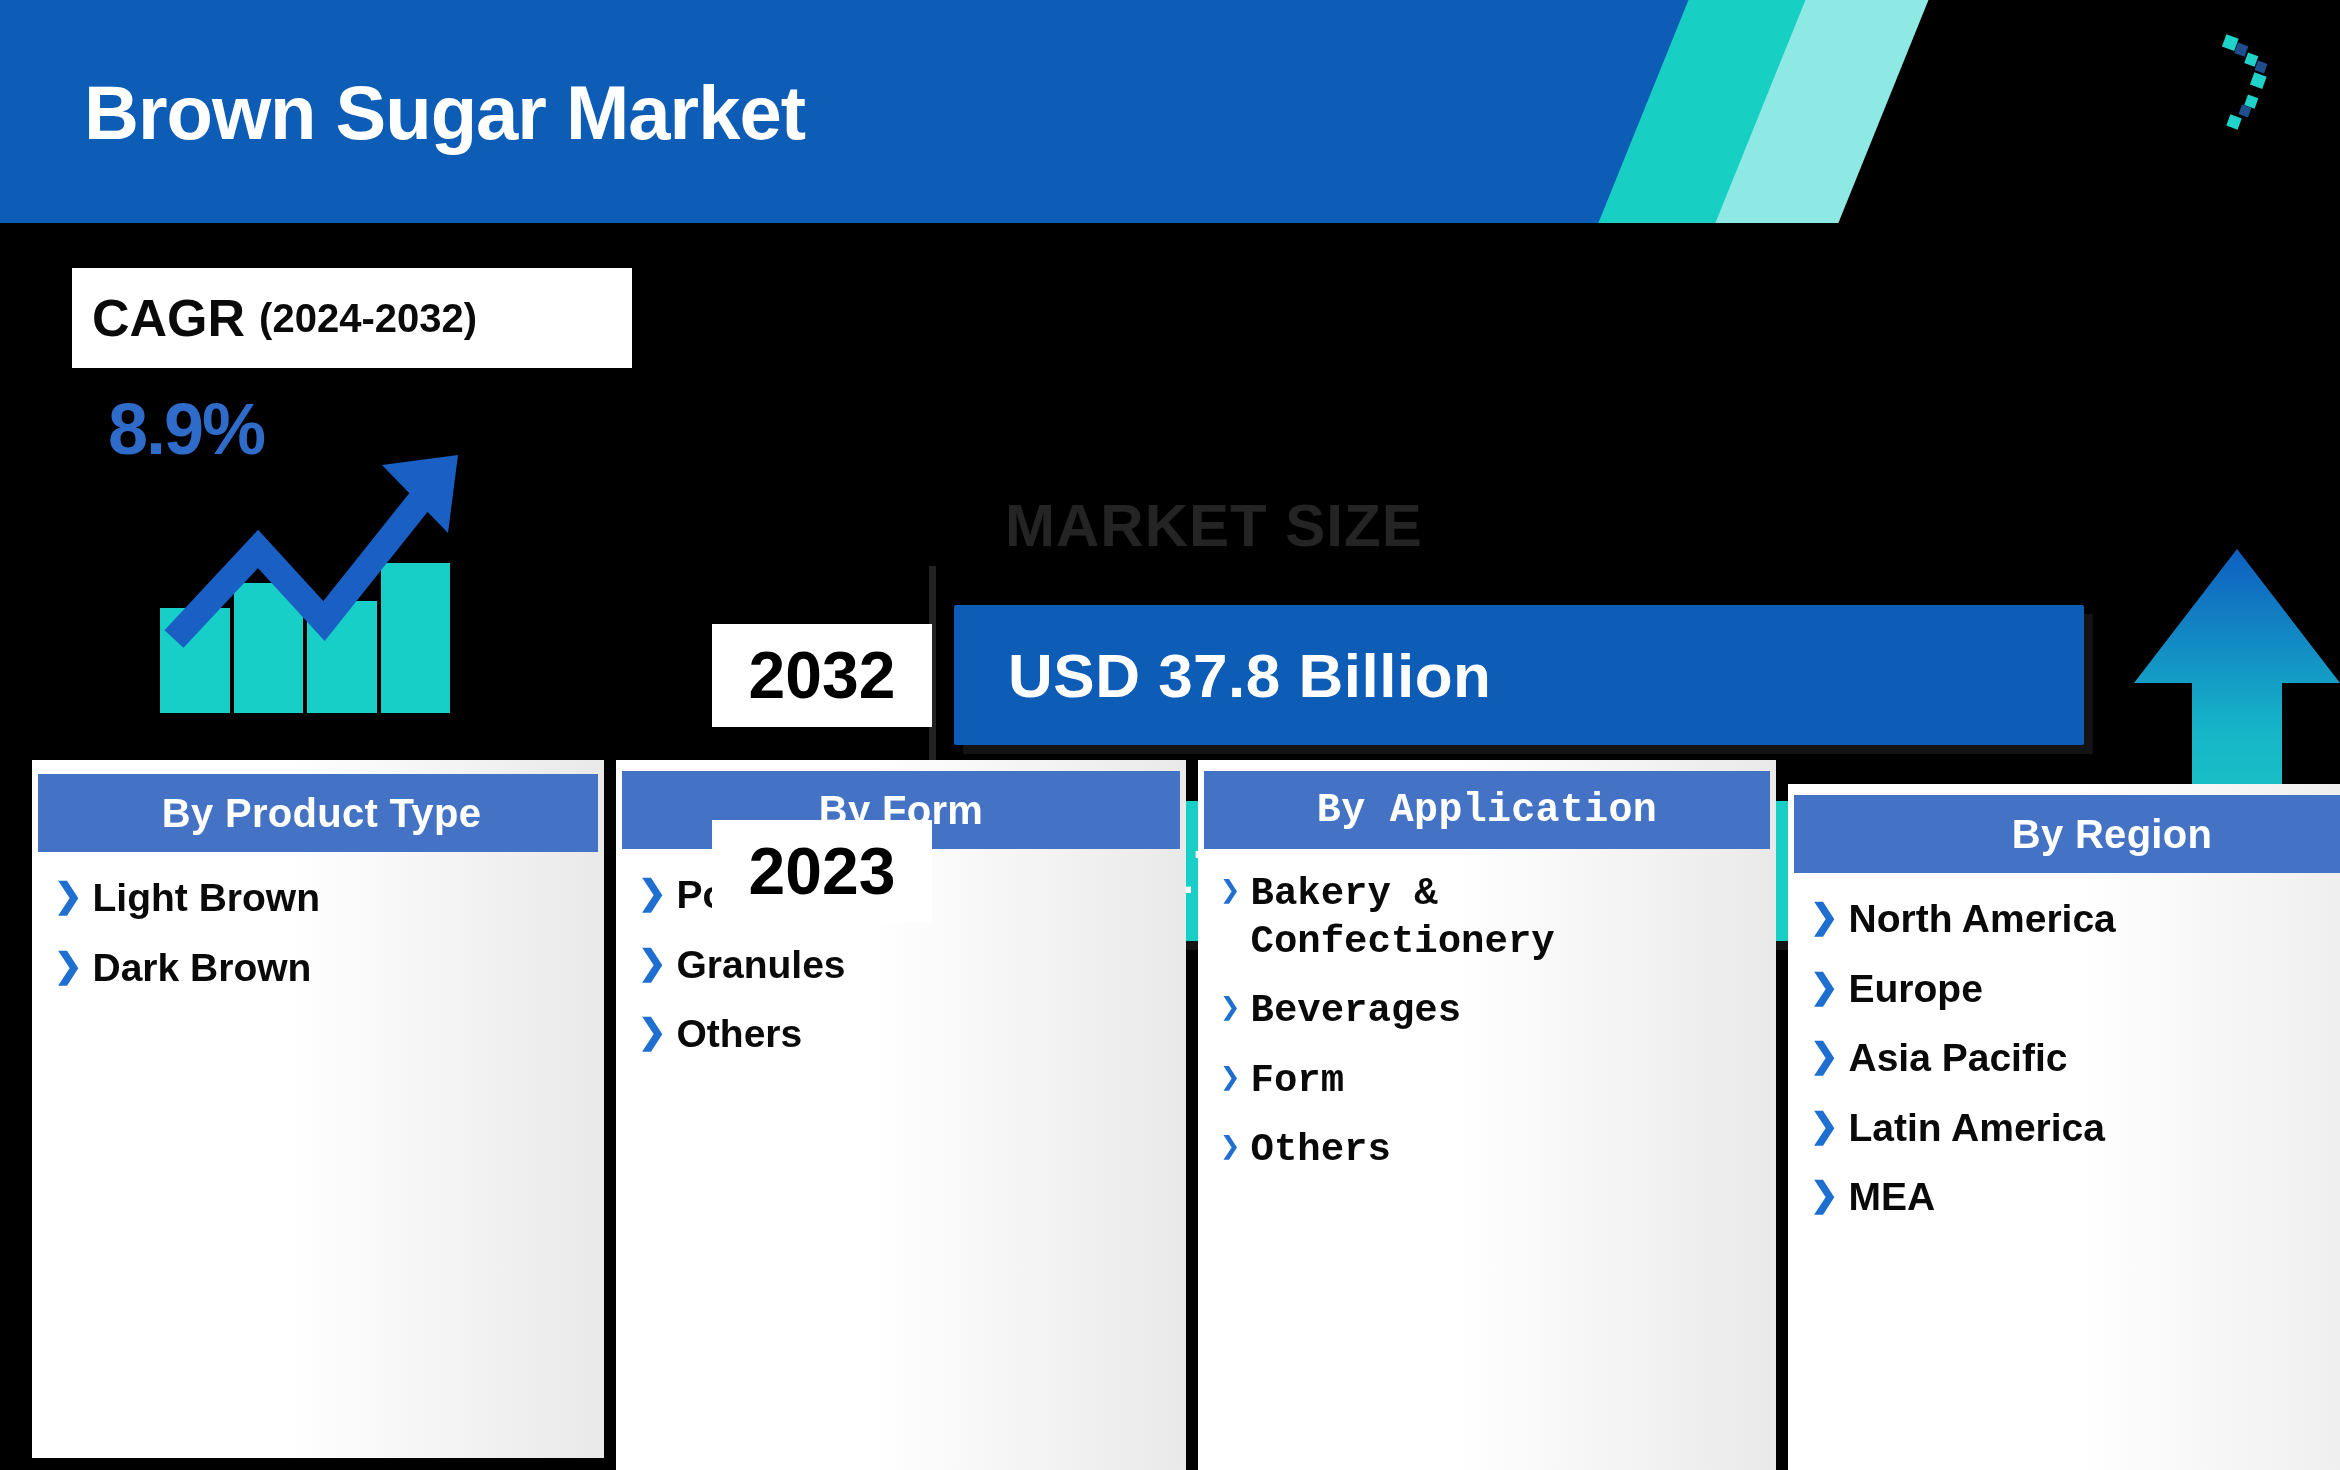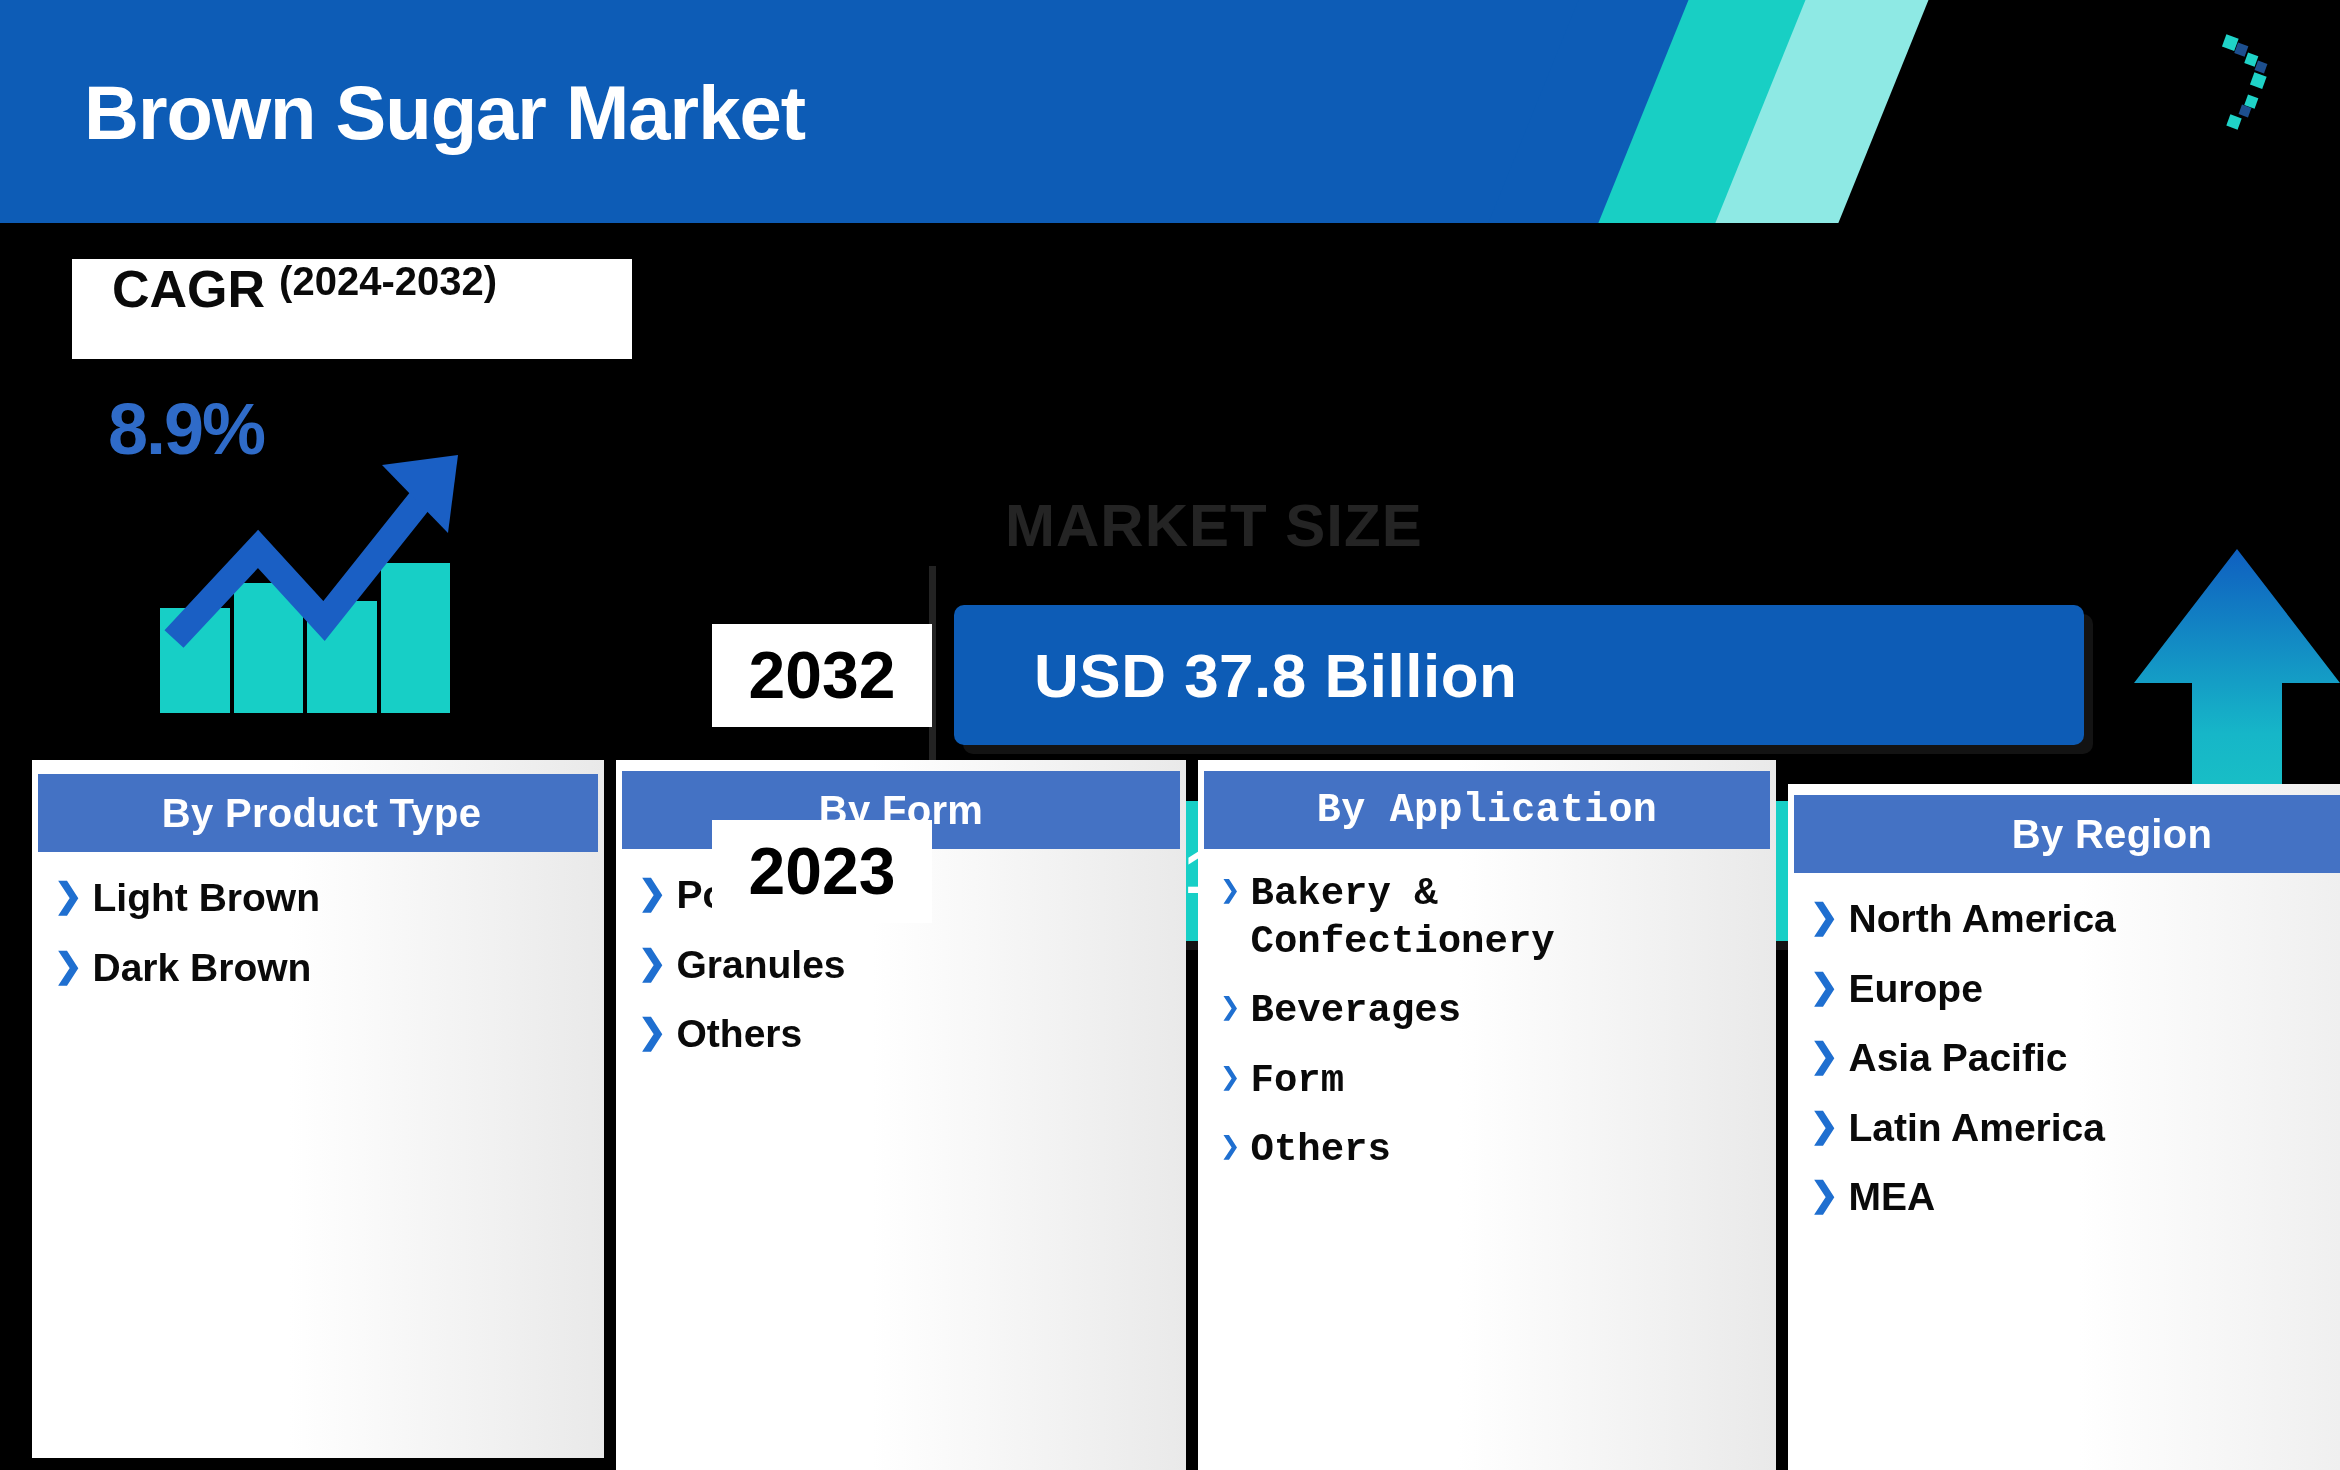--- a/index.html
+++ b/index.html
@@ -83,27 +83,27 @@
     left: 0; top: 223px;
     width: 2340px;
     height: 537px;
     background: #000;
   }
 
   
   .cagr-box {
     position: absolute;
     left: 72px;
-    top: 36px;
+    top: 45px;
     width: 560px;
     height: 100px;
     background: #ffffff;
     display: flex;
-    align-items: flex-start;
-    padding-left: 40px;
+    align-items: center;
+    padding-left: 20px;
     box-sizing: border-box;
   }
   .cagr-label {
     color: #0a0a0a;
     font-size: 52px;
     font-weight: bold;
     letter-spacing: 0px;
   }
   .cagr-years {
     color: #0a0a0a;
@@ -169,23 +169,23 @@
     font-size: 66px;
     font-weight: bold;
     position: relative;
     z-index: 2;
     box-sizing: border-box;
   }
   .value-bar {
     height: 140px;
     display: flex;
     align-items: center;
-    padding-left: 80px;
+    padding-left: 54px;
     box-sizing: border-box;
-    border-radius: 10px;
+    border-radius: 2px;
     margin-left: 22px;
     box-shadow: 9px 9px 0 rgba(20,20,20,0.95);
   }
   .value-bar.blue { width: 1130px; background: #0d5cb6; }
   .value-bar.cyan { width: 900px; background: #17cfc6; }
   .value-text {
     color: #ffffff;
     font-size: 62px;
     font-weight: bold;
     letter-spacing: 0.5px;

